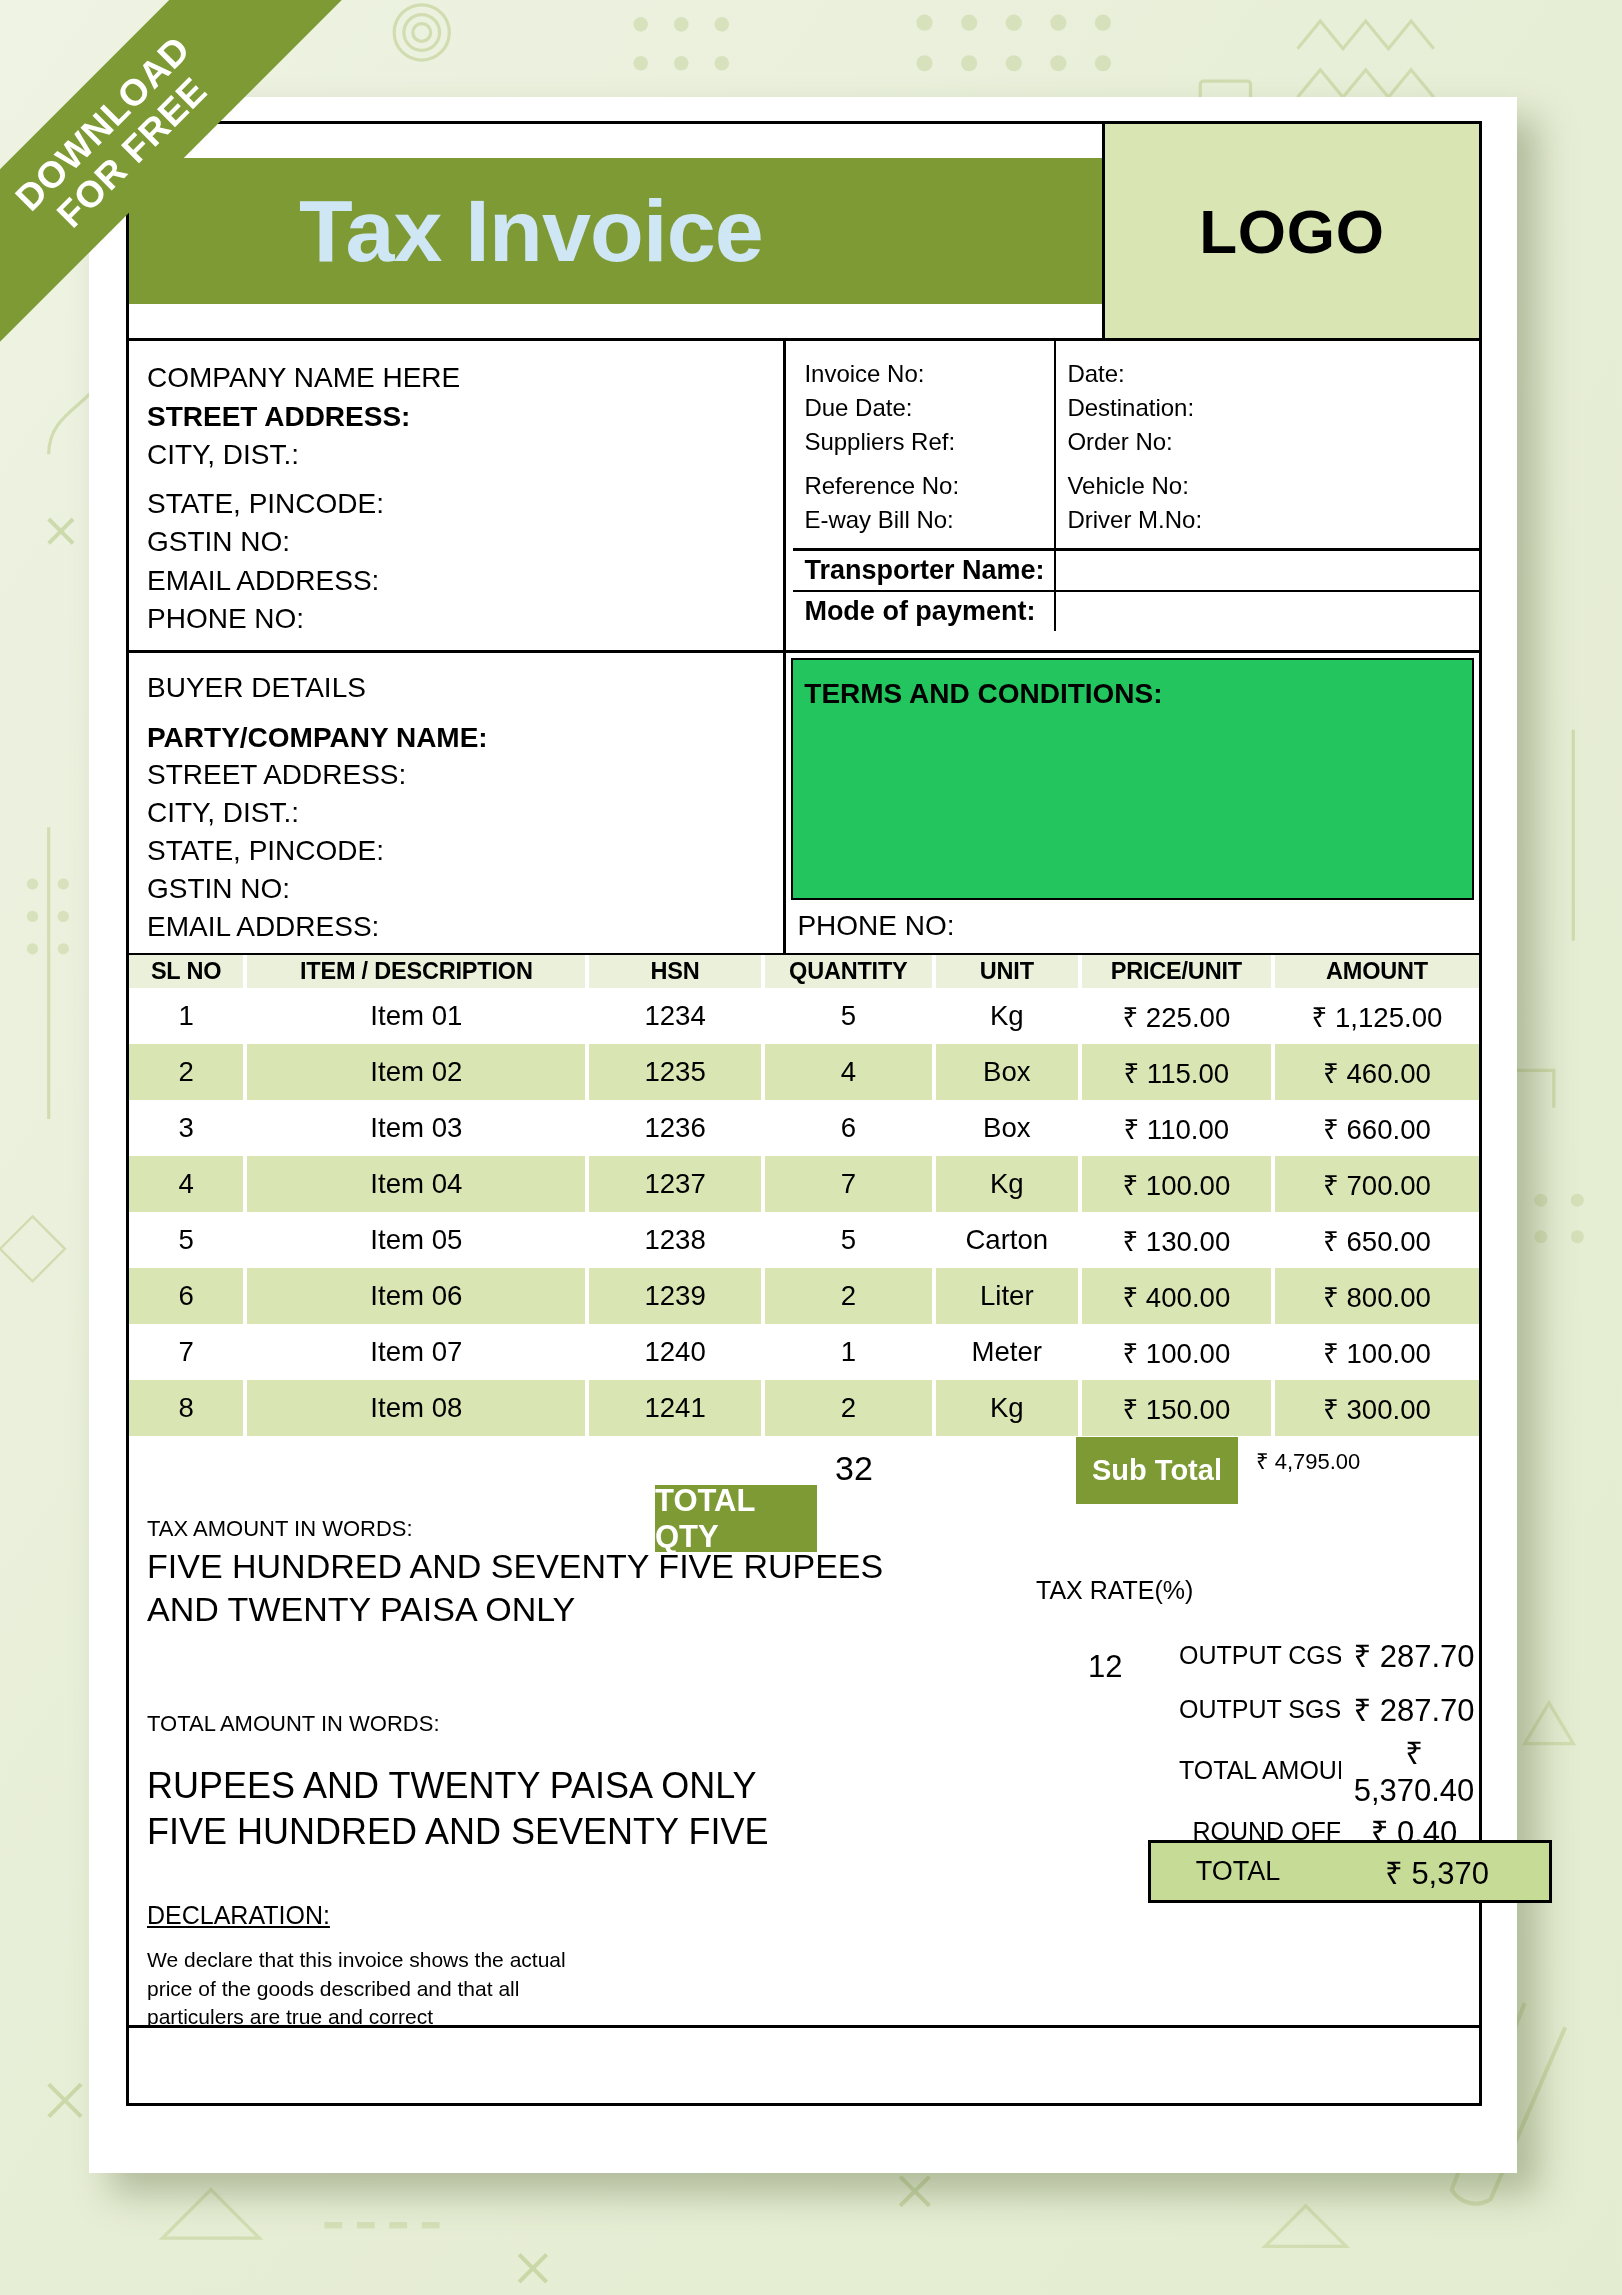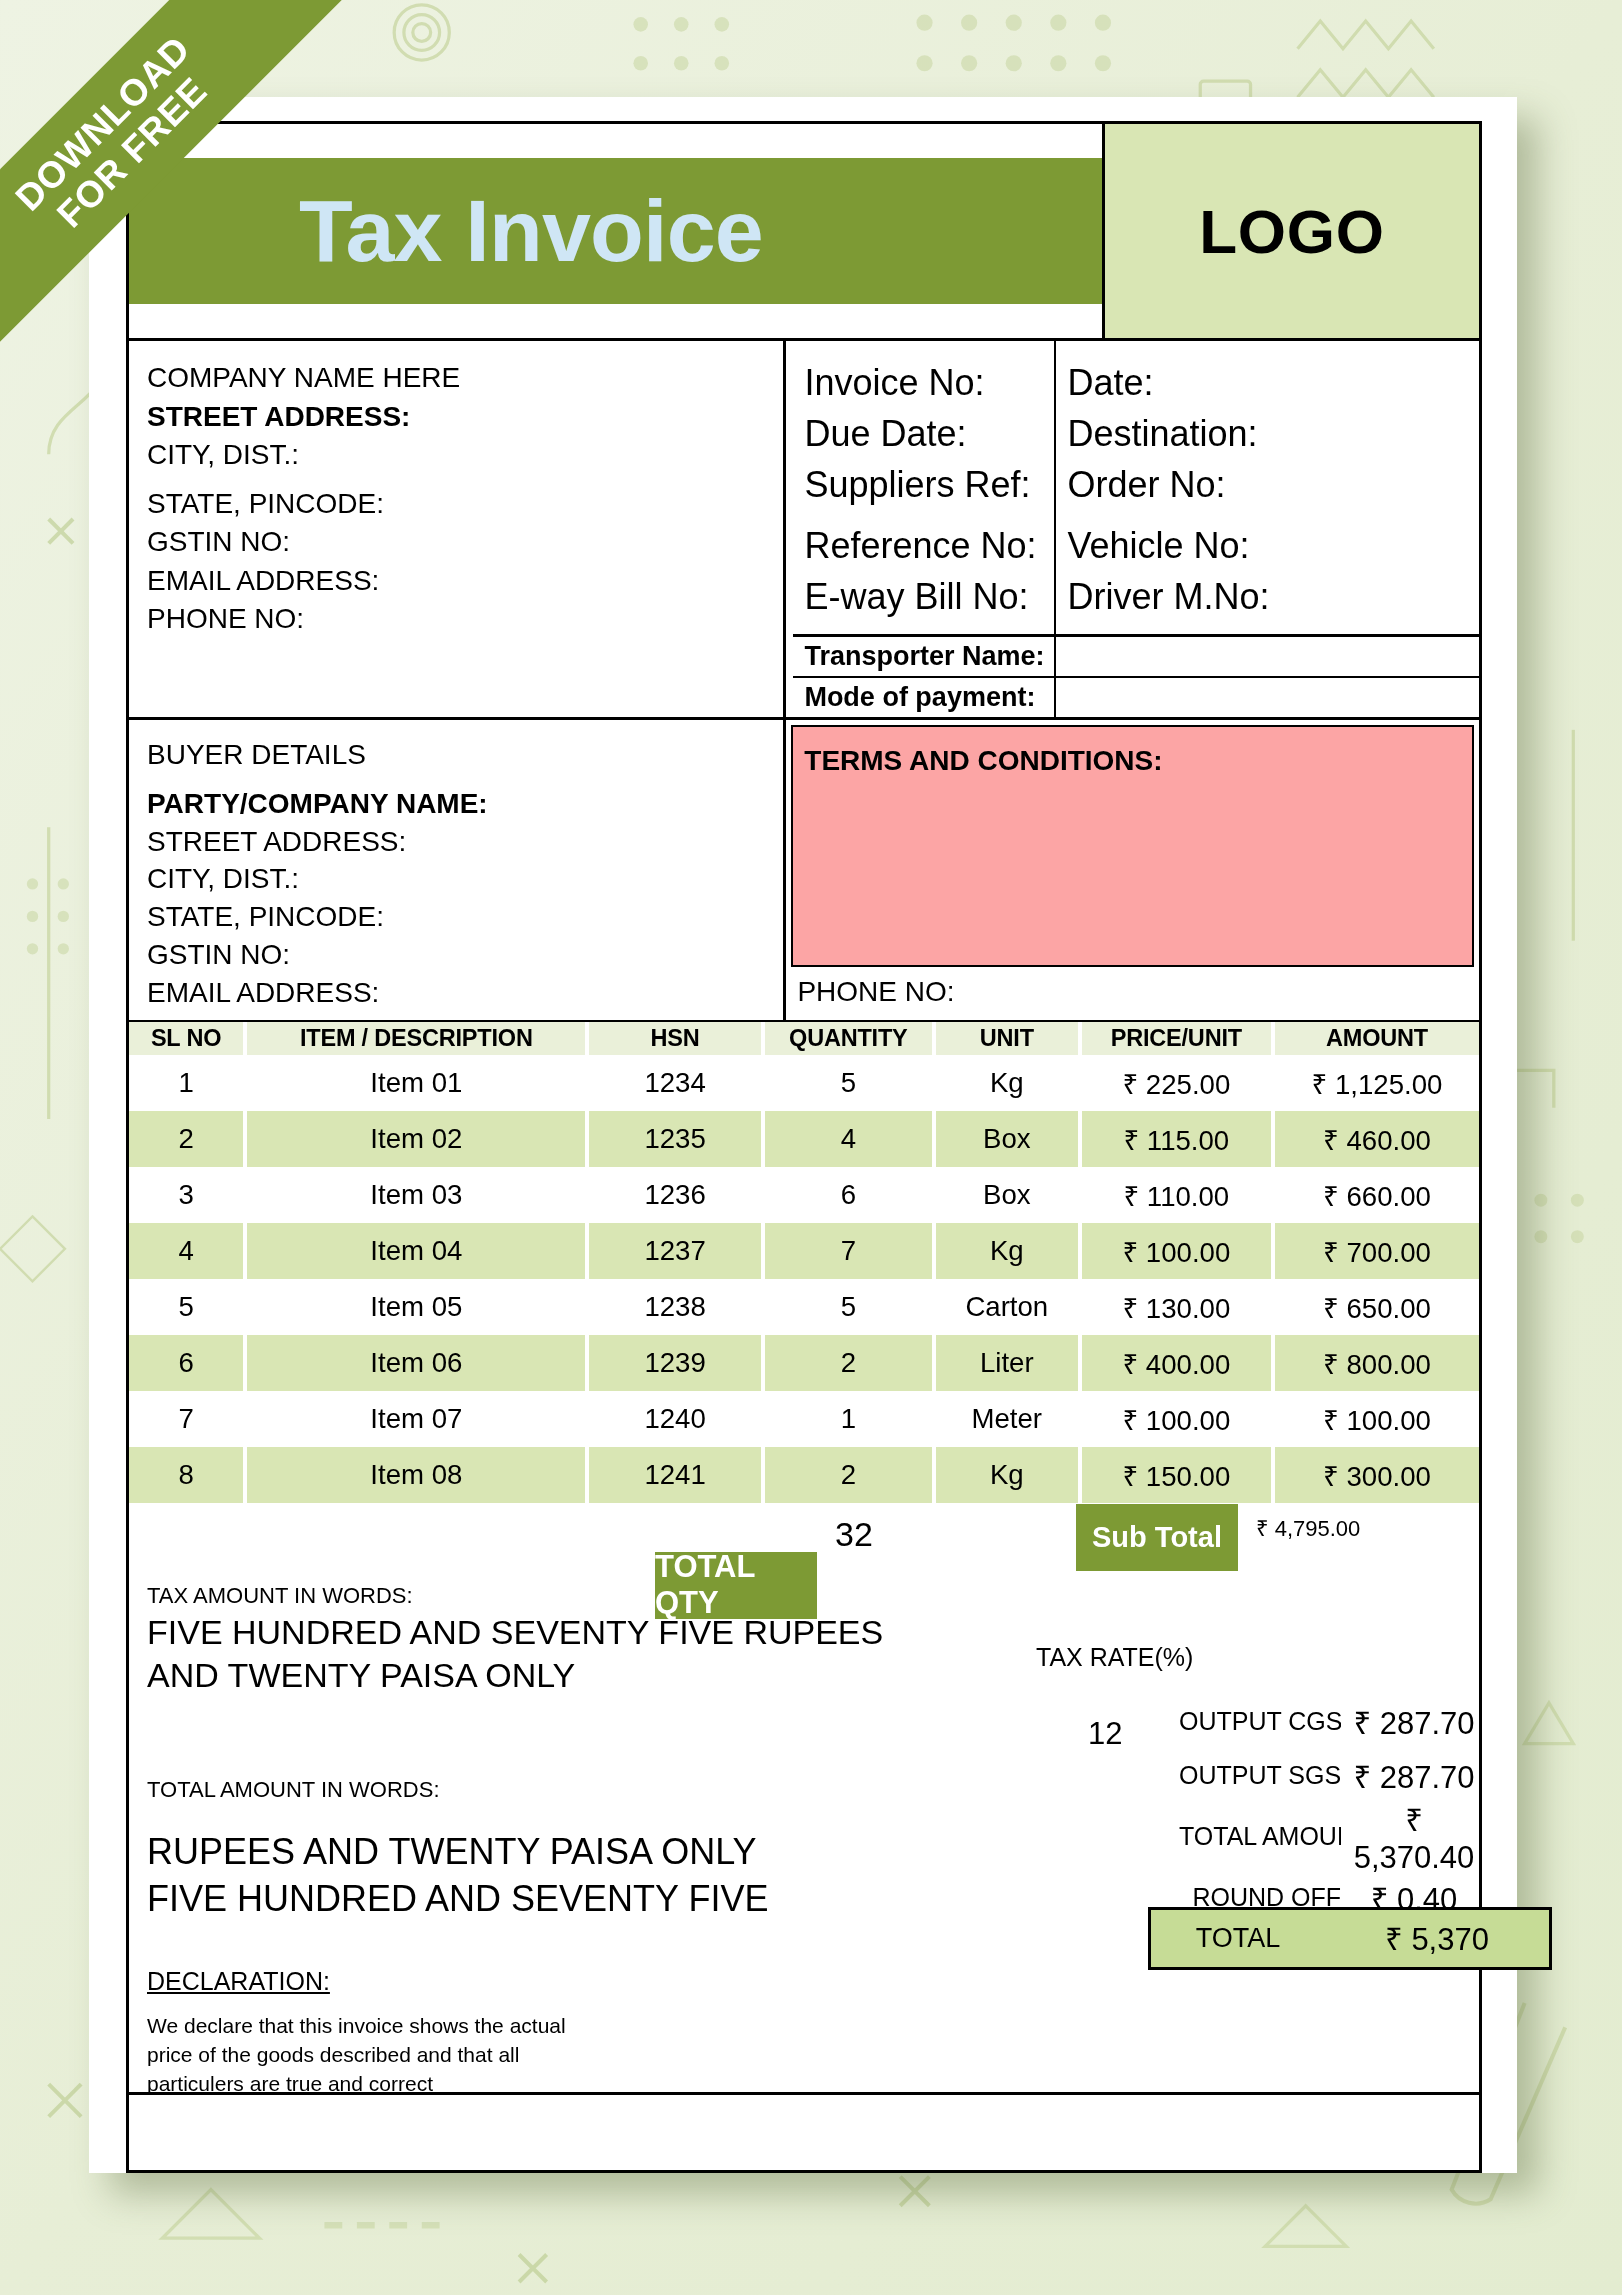--- a/index.html
+++ b/index.html
@@ -98,36 +98,36 @@
   .seller { flex: 0 0 657px; border-right: 3.2px solid #000; padding: 18px 0 11.4px 18px; }
   .seller div { font-size: 28px; line-height: 1.38; white-space: nowrap; }
   .seller .b { font-weight: bold; }
   .seller .gap { height: 9.7px; }
 
   .meta { flex: 1; display: flex; flex-direction: column; }
   .meta-top { display: flex; border-bottom: 3.2px solid #000; }
   .meta-col { padding: 16px 0 11.4px 11.4px; }
   .meta-col.l { flex: 0 0 263px; border-right: 2.4px solid #000; }
   .meta-col.r { flex: 1; }
-  .meta-col div { font-size: 36px; line-height: 1.42; white-space: nowrap; }
+  .meta-col div { font-size: 24px; line-height: 1.42; white-space: nowrap; }
   .meta-col .gap { height: 9.7px; }
   .meta-row { display: flex; border-bottom: 2.4px solid #000; }
   .meta-row:last-child { border-bottom: none; }
   .meta-row .lbl { flex: 0 0 263px; border-right: 2.4px solid #000; padding: 4px 0 4px 11.4px; font-size: 27px; white-space: nowrap; font-weight: bold; }
   .meta-row .val { flex: 1; padding: 4px 0 4px 11.4px; font-size: 27px; min-height: 39px; }
 
   
   .block3 { display: flex; border-bottom: 2.4px solid #000; }
   .buyer { flex: 0 0 657px; border-right: 3.2px solid #000; padding: 16px 0 8px 18px; }
   .buyer div { font-size: 28px; line-height: 1.35; white-space: nowrap; }
   .buyer .b { font-weight: bold; }
   .buyer .gap { height: 11.4px; }
   .terms-wrap { flex: 1; display: flex; flex-direction: column; }
   .terms {
-    background: #fca5a5;
+    background: #22c55e;
     border: 2.4px solid #000;
     margin: 4.9px 4.9px 0 4.9px;
     height: 242px;
     padding: 18px 0 0 11.4px;
   }
   .terms span { font-size: 28px; font-weight: bold; }
   .phone-row { padding: 9.7px 0 8px 11.4px; font-size: 28px; }
 
   
   table.items { width: 100%; border-collapse: collapse; table-layout: fixed; }

